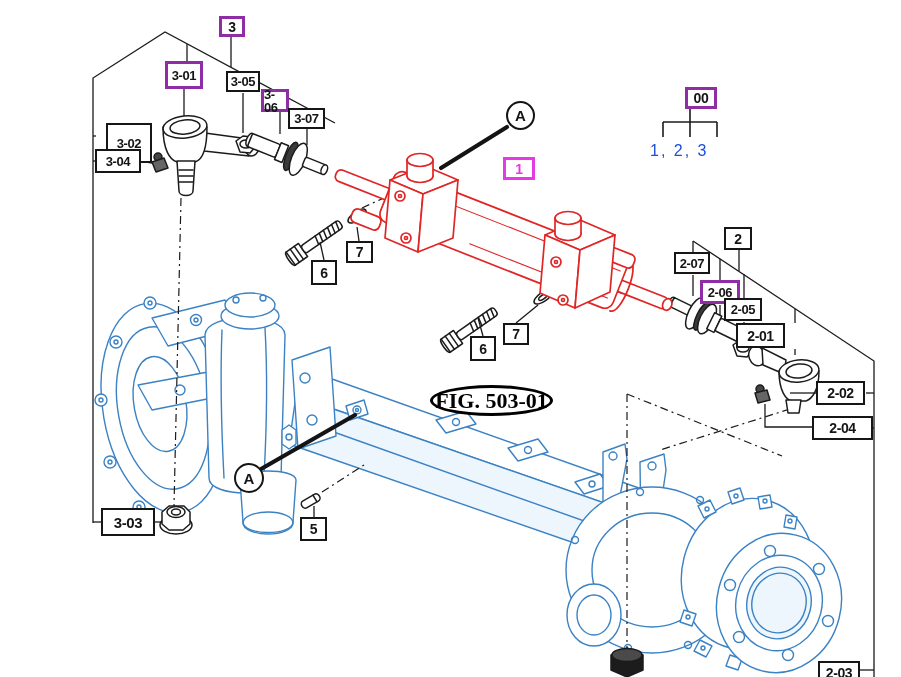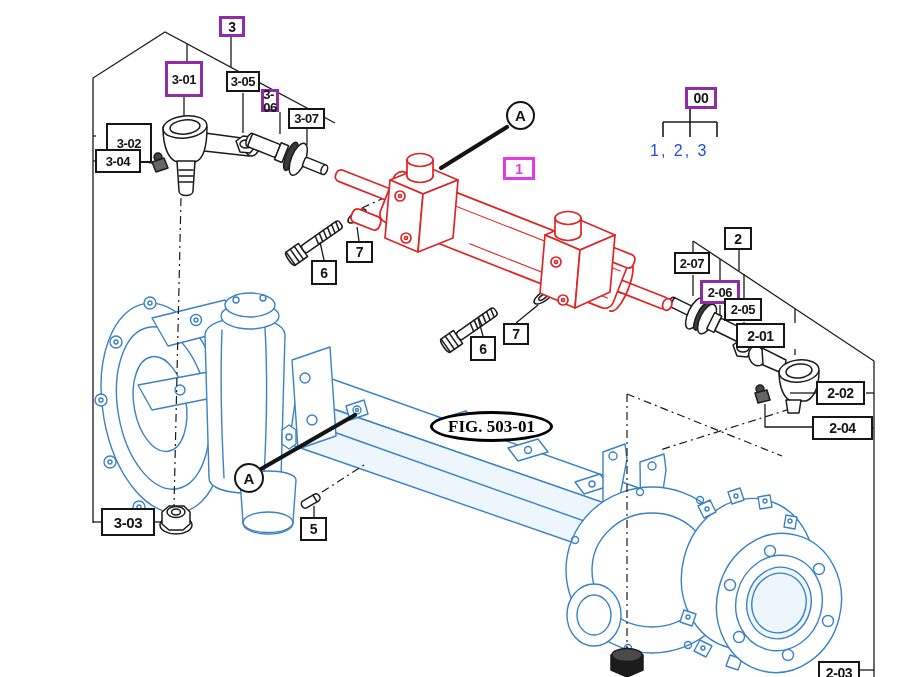--- a/index.html
+++ b/index.html
@@ -10,21 +10,21 @@
         box-sizing:border-box;background:#fff;border:2px solid #161616;color:#141414;
         font-weight:bold;font-size:13px;letter-spacing:-0.4px;line-height:1;cursor:pointer;}
   .pbox.purple{border:3px solid #8e2da5;}
   .pbox.magenta{border:3px solid #e43ce4;color:#e43ce4;}
   .single{font-size:14px;}
   .acircle{position:absolute;z-index:3;display:flex;align-items:center;justify-content:center;
            box-sizing:border-box;background:#fff;border:2px solid #141414;border-radius:50%;
            font-weight:bold;font-size:15px;color:#141414;}
   .figellipse{position:absolute;z-index:3;display:flex;align-items:center;justify-content:center;
            box-sizing:border-box;background:#fff;border:3px solid #000;border-radius:50%;
-           font-family:"Liberation Serif",serif;font-weight:bold;font-size:17px;color:#000;cursor:pointer;margin-top:26px;}
+           font-family:"Liberation Serif",serif;font-weight:bold;font-size:22px;color:#000;cursor:pointer;}
   .reftext{position:absolute;z-index:3;font-size:16px;color:#1d4ed8;letter-spacing:2px;}
 </style>
 </head>
 <body>
 
 <div id="stage">
 
 <svg id="diagram-svg" width="901" height="677" viewBox="0 0 901 677" xmlns="http://www.w3.org/2000/svg">
 
   <g stroke="#3b82c4" stroke-width="1.4" fill="none" stroke-linejoin="round" stroke-linecap="round">
@@ -377,23 +377,23 @@
     <line x1="519" y1="180" x2="519" y2="158"></line>
   </g>
 
   <g stroke="#141414" stroke-width="4.2" stroke-linecap="round" fill="none">
     <line x1="507" y1="127" x2="441" y2="168"></line>
     <line x1="261" y1="469" x2="355" y2="415"></line>
   </g>
 </svg>
 
   <div class="pbox purple single" style="left:219px;top:16px;width:26px;height:21px;">3</div>
-  <div class="pbox purple" style="left:165px;top:61px;width:38px;height:36px;">3-01</div>
+  <div class="pbox purple" style="left:165px;top:61px;width:38px;height:28px;">3-01</div>
   <div class="pbox" style="left:226px;top:71px;width:34px;height:21px;">3-05</div>
-  <div class="pbox purple" style="left:261px;top:89px;width:18px;height:23px;">3-06</div>
+  <div class="pbox purple" style="left:261px;top:89px;width:28px;height:23px;">3-06</div>
   <div class="pbox" style="left:288px;top:108px;width:37px;height:21px;">3-07</div>
   <div class="pbox" style="left:95px;top:123px;width:46px;height:40px;margin-left:11px;">3-02</div>
   <div class="pbox" style="left:95px;top:149px;width:46px;height:24px;">3-04</div>
   <div class="pbox" style="left:101px;top:508px;width:54px;height:28px;font-size:15px;">3-03</div>
 
   <div class="pbox purple single" style="left:673px;top:87px;width:32px;height:22px;margin-left:12px;">00</div>
   <div class="reftext" style="left:650px;top:142px;">1, 2, 3</div>
 
   <div class="pbox magenta single" style="left:503px;top:157px;width:32px;height:23px;">1</div>
 

